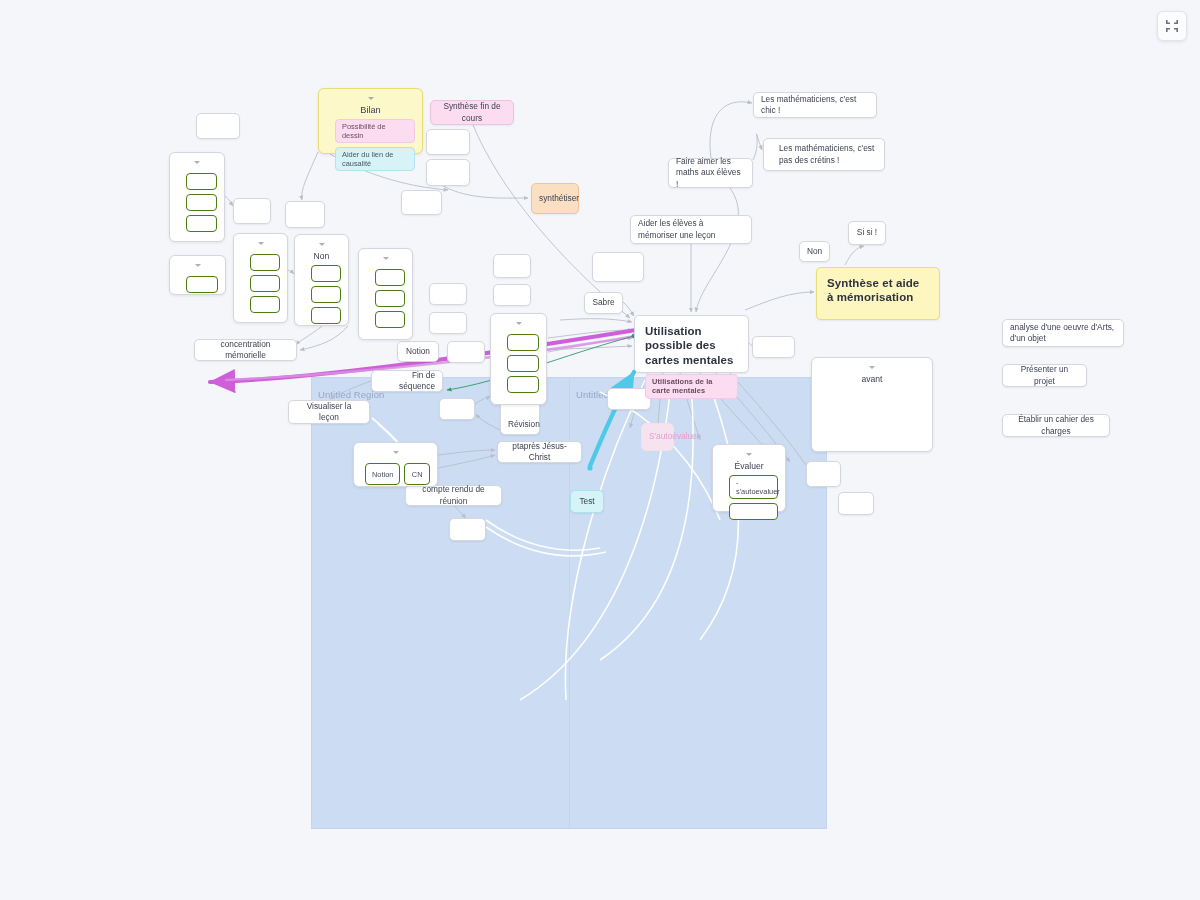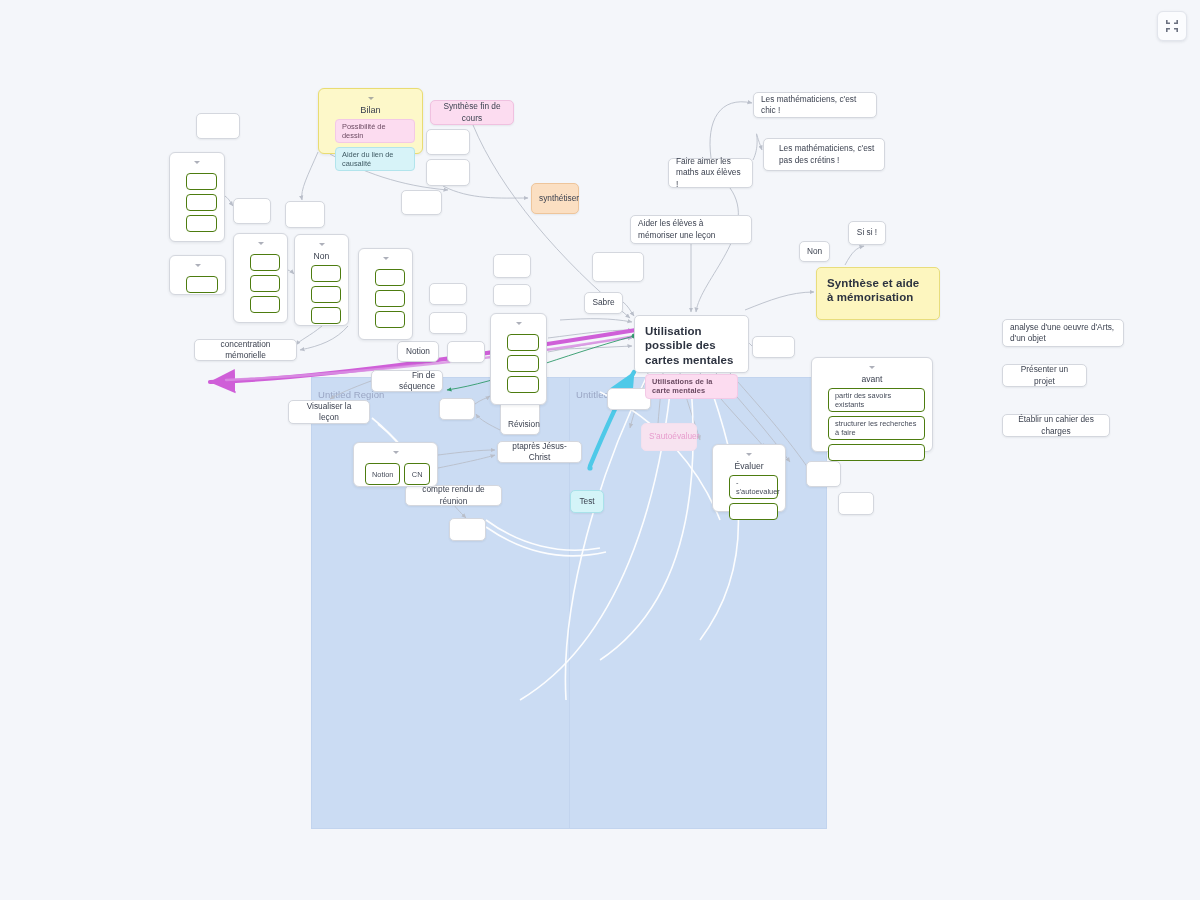--- a/index.html
+++ b/index.html
@@ -325,21 +325,21 @@
       </div>
       <div class="node center-text" style="left: 497px; top: 441px; width: 85px; height: 22px;">
         <span style="width: 100%;">ptaprès Jésus-Christ</span>
       </div>
       <div class="node center-text" style="left: 405px; top: 485px; width: 97px; height: 21px;">
         <span style="width: 100%;">compte rendu de réunion</span>
       </div>
       <div class="node n-cyan center-text" style="left: 570px; top: 466px; width: 34px; height: 23px;">
         <span style="width: 100%;">Test</span>
       </div>
-      <div class="node n-pink-faded center-text" style="left: 641px; top: 423px; width: 56px; height: 28px;">
+      <div class="node n-pink-faded center-text" style="left: 641px; top: 423px; width: 33px; height: 28px;">
         <span style="width: 100%;">S'autoévaluer</span>
       </div>
       <div class="node" style="left: 1002px; top: 319px; width: 122px; height: 28px;">
         <span style="width: 100%;">analyse d'une oeuvre d'Arts, d'un objet</span>
       </div>
       <div class="node center-text" style="left: 1002px; top: 364px; width: 85px; height: 23px;">
         <span style="width: 100%;">Présenter un projet</span>
       </div>
       <div class="node center-text" style="left: 1002px; top: 414px; width: 108px; height: 23px;">
         <span style="width: 100%;">Établir un cahier des charges</span>
@@ -444,25 +444,20 @@
         </div>
         <div>
           <div class="child">- s'autoevaluer</div>
           <div class="child"></div>
         </div>
       </div>
       <div class="group" style="left: 811px; top: 357px; width: 122px; height: 95px;">
         <div class="group-title">
           <span class="caret"></span>
           <span>avant</span>
-        </div>
-        <div>
-          <div class="child">partir des savoirs existants</div>
-          <div class="child">structurer les recherches à faire</div>
-          <div class="child"></div>
         </div>
       </div>
     </div>
 
   <div class="fit-btn" title="Fit to screen">
     <svg width="14" height="14" viewBox="0 0 14 14">
       <g fill="#6b7180">
         <path d="M1 1h1.6v2.4H5V5H1z"></path>
         <path d="M13 1h-1.6v2.4H9V5h4z"></path>
         <path d="M1 13h1.6v-2.4H5V9H1z"></path>

